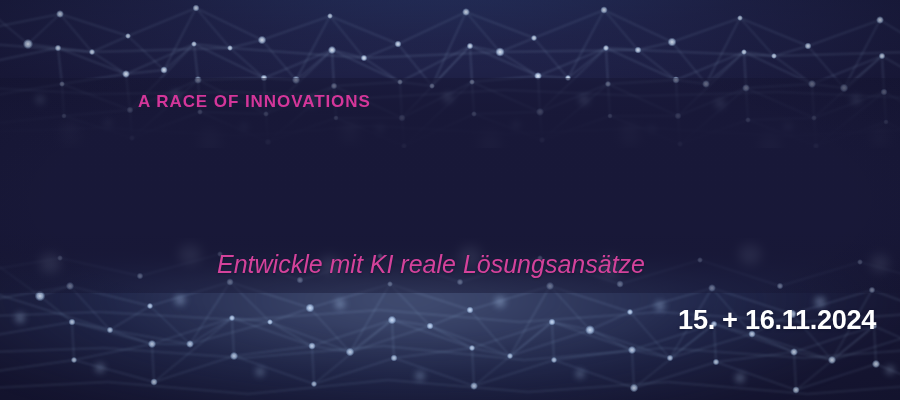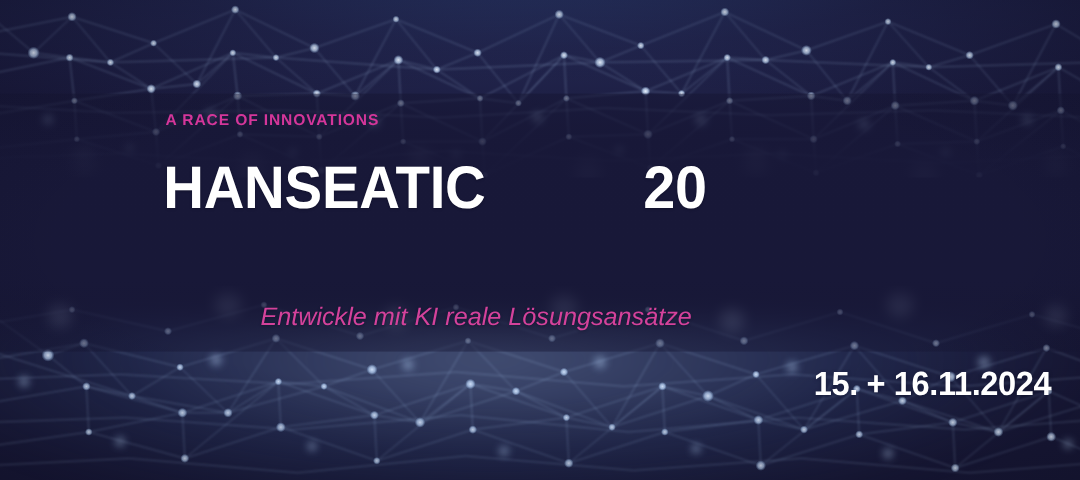--- a/index.html
+++ b/index.html
@@ -37,21 +37,21 @@
   }
   .mesh{position:absolute;inset:0;}
   .mesh svg{display:block;width:100%;height:100%;}
 
   
   .content{position:absolute;inset:0;}
 
   .kicker{
     position:absolute;left:138px;top:93px;
     color:#d4369a;
-    font-size:13px;
+    font-size:17px;
     font-weight:bold;
     letter-spacing:.055em;
     line-height:1;
     white-space:nowrap;
   }
 
   .title-block{position:absolute;left:136px;top:128px;}
   .title-row{
     display:flex;
     align-items:baseline;
@@ -71,21 +71,21 @@
   .title-num{
     position:absolute;
     left:400px;
     transform:scaleX(.96);
   }
   .row-2 .title-num{left:400px;}
 
   .subtitle{
     position:absolute;left:217px;top:249px;
     color:#d4429b;
-    font-size:21px;
+    font-size:25px;
     font-style:italic;
     line-height:31px;
     white-space:nowrap;
     text-shadow:0 1px 2px rgba(12,12,32,.4);
   }
 
   .date{
     position:absolute;right:24px;top:303px;
     color:#ffffff;
     font-weight:bold;
@@ -341,24 +341,20 @@
 
   <div class="bg-glow-bottom"></div>
   <div class="bg-dark-center"></div>
   <div class="bg-vignette"></div>
 
   <div class="content">
 
     <div class="kicker">A RACE OF INNOVATIONS</div>
 
     <div class="title-block">
-      <div class="title-row row-1">
-        <span class="title-word">HANSEATIC</span>
-        <span class="title-num">20</span>
-      </div>
     </div>
 
     <div class="subtitle">
       <div>Entwickle mit KI reale Lösungsansätze</div>
     </div>
 
     <div class="date">15. + 16.11.2024</div>
   </div>
 </div>
 

